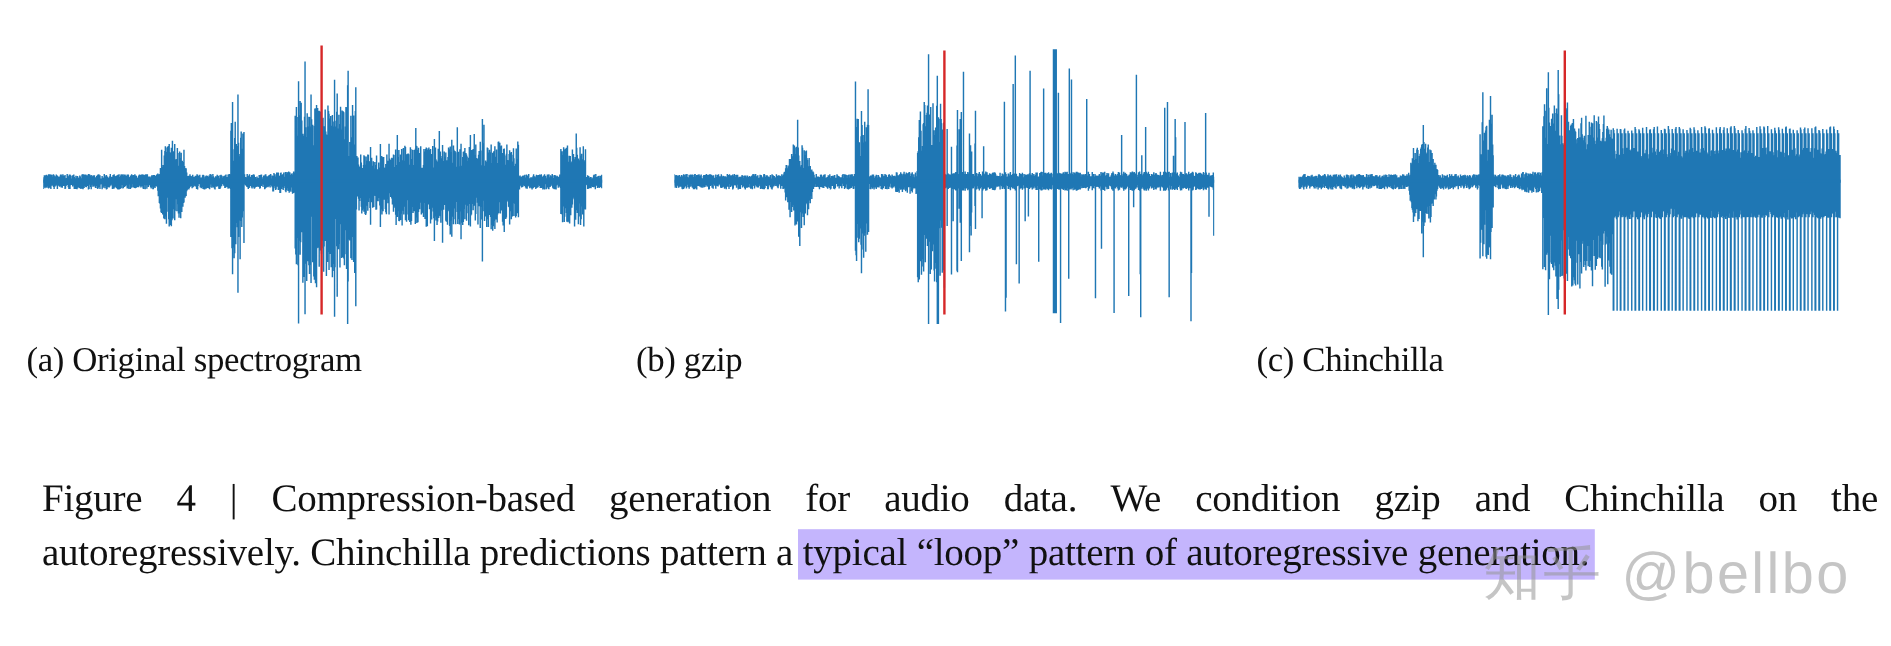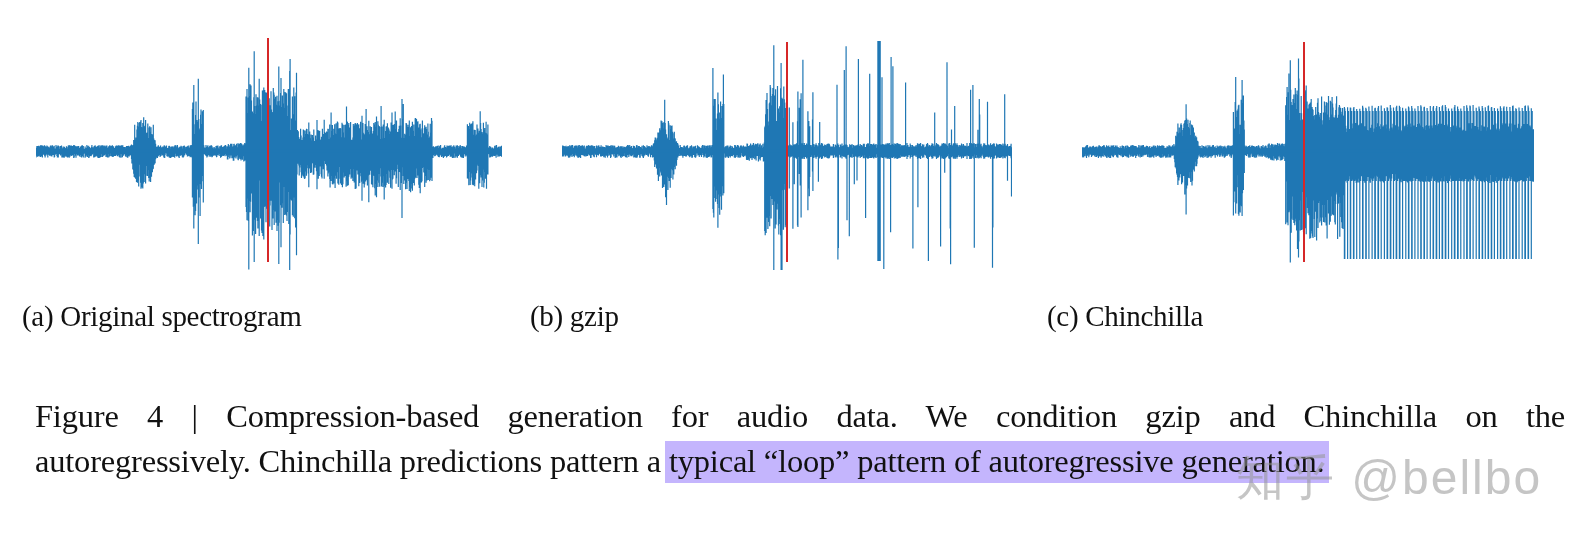--- a/index.html
+++ b/index.html
@@ -1,21 +1,21 @@
 <!DOCTYPE html>
 <html><head>
 <meta charset="utf-8">
 <style>
   html, body { margin: 0; padding: 0; background: #ffffff; }
   body { width: 1576px; height: 538px; position: relative; overflow: hidden;
          font-family: "DejaVu Serif", "Liberation Serif", serif; color: #111; }
   .panel { position: absolute; top: 30px; height: 240px; }
   .panel svg { display: block; }
   .subcap { position: absolute; top: 284px; font-size: 29px; letter-spacing: -0.3px;
-            font-family: "Liberation Serif", "DejaVu Serif", serif; margin-top: 16px; }
+            font-family: "Liberation Serif", "DejaVu Serif", serif; }
   .caption { position: absolute; left: 35px; top: 394px; width: 1530px;
              font-family: "Liberation Serif", "DejaVu Serif", serif;
              font-size: 32.5px; line-height: 45px; letter-spacing: -0.2px; }
   .caption .line { white-space: nowrap; display: block; text-align: justify; text-align-last: justify; }
   .hl { background: #c4b5fd; padding: 2px 4px 4px 4px; margin-left: -4px; margin-top: 44px; }
   .watermark { position: absolute; left: 1236px; top: 446px; font-size: 48px;
                color: rgba(150,150,150,0.55); font-family: Liberation Sans, sans-serif;
                letter-spacing: 2px; pointer-events: none; }
 </style>
 </head>

